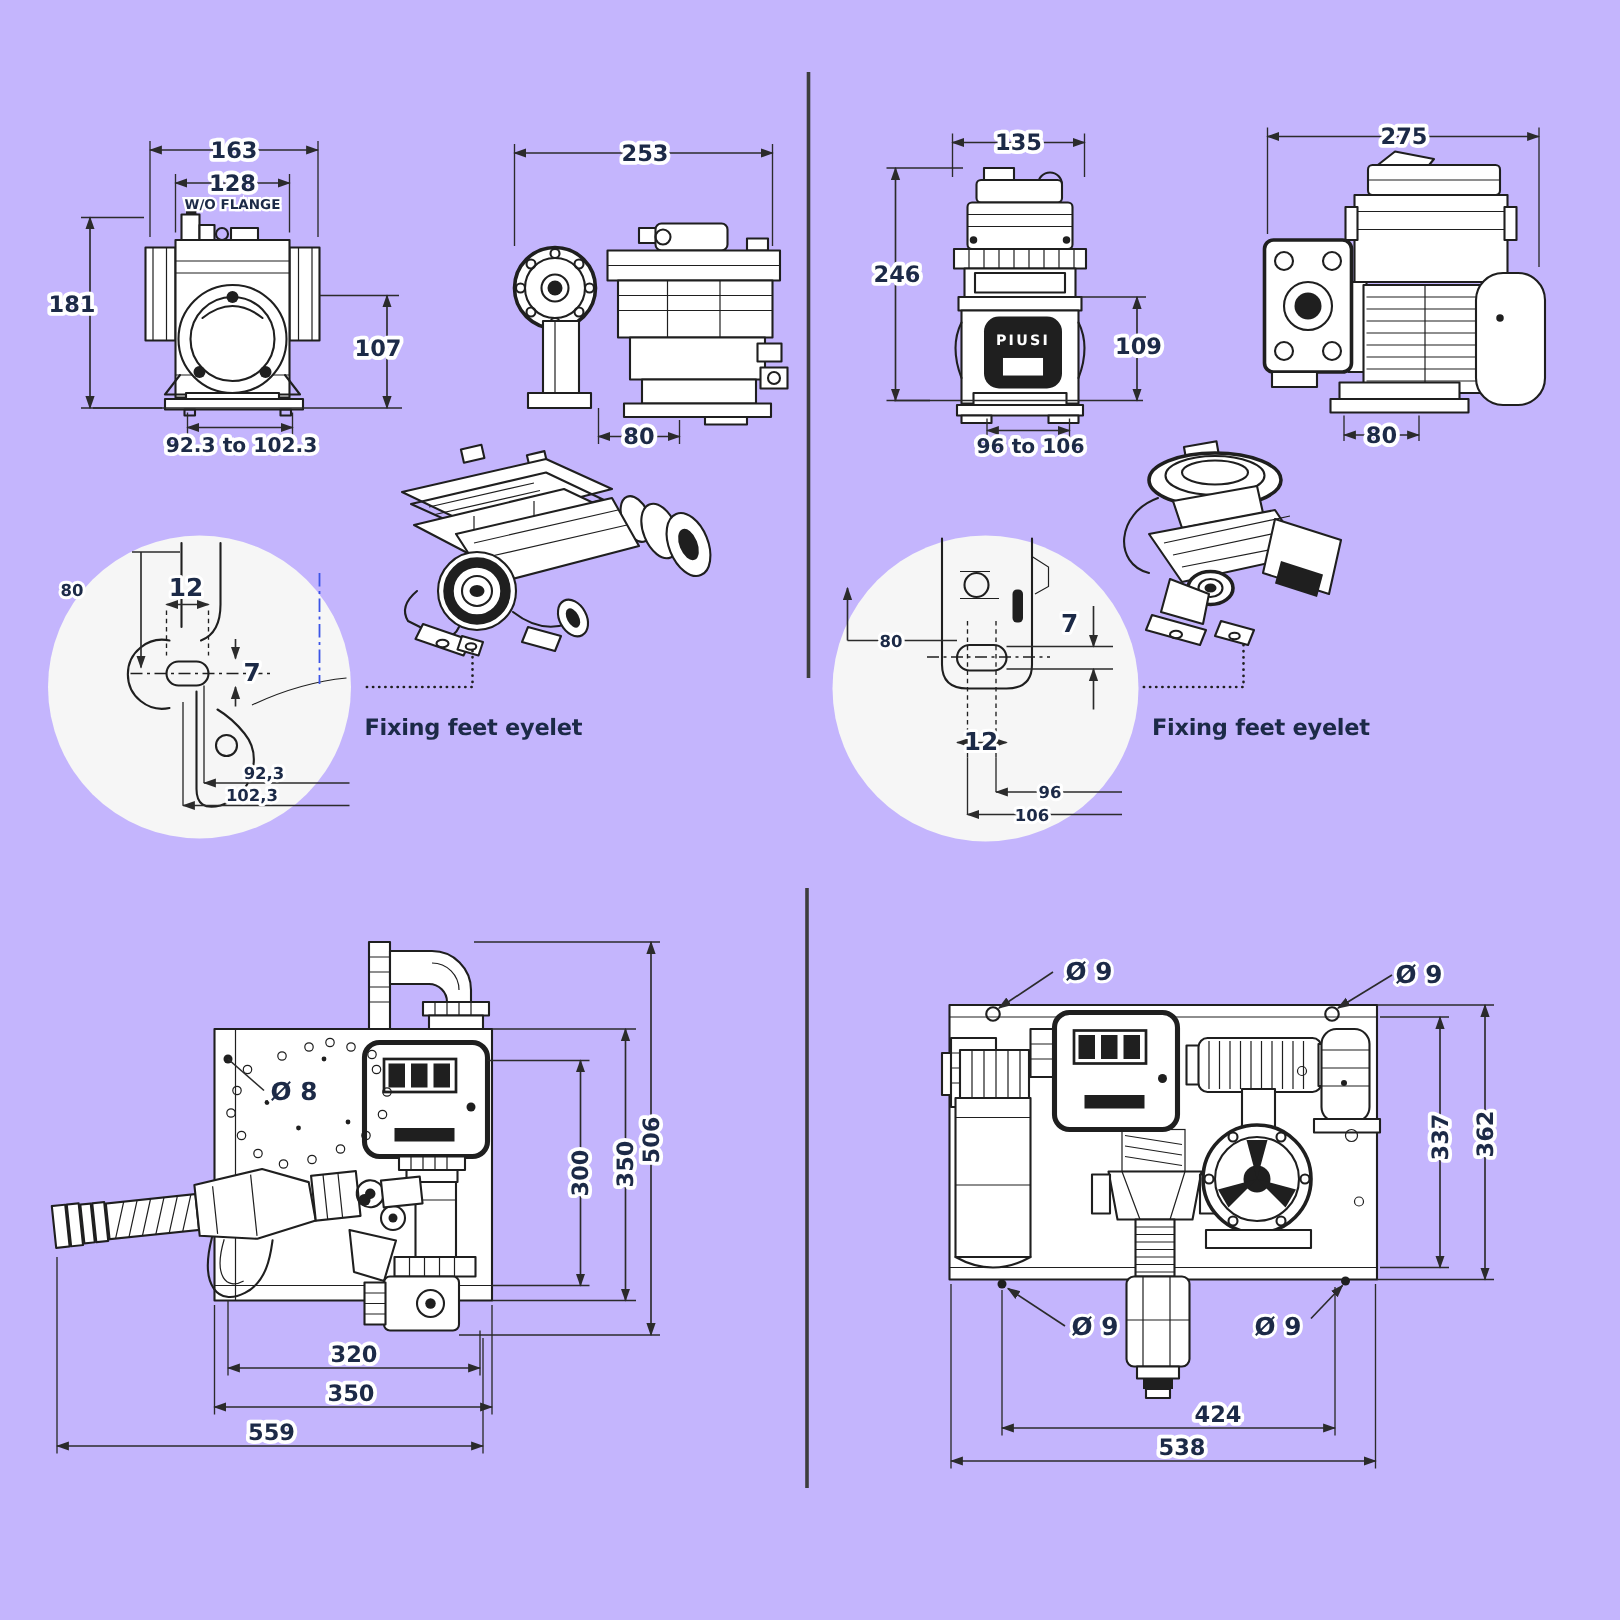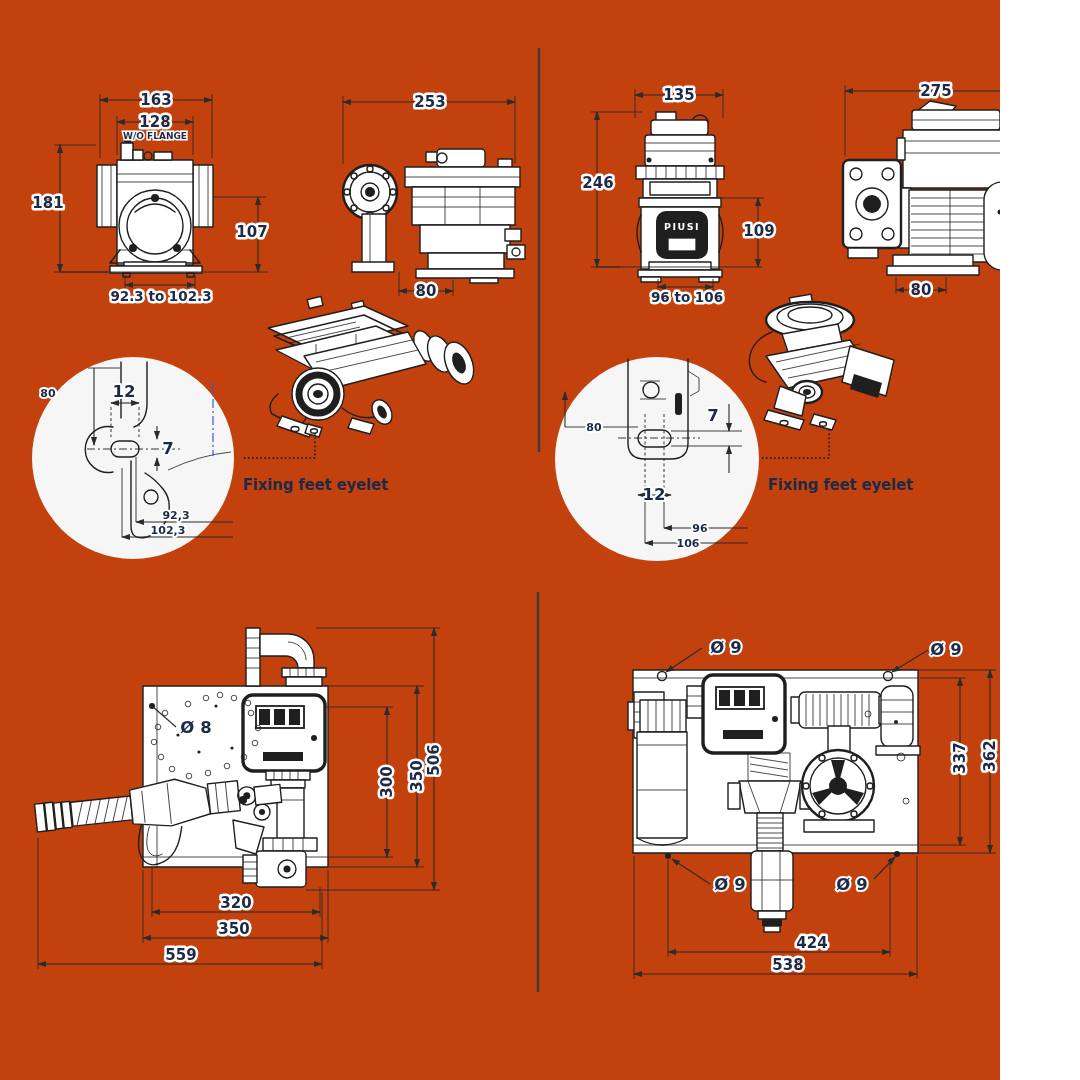--- a/index.html
+++ b/index.html
@@ -1,16 +1,16 @@
 <!DOCTYPE html>
 <html><head>
 <meta charset="utf-8">
 <style>
   html,body{margin:0;padding:0;background:#ffffff;}
-  .canvas{position:relative;width:1000px;height:1080px;background:#c2410c;overflow:hidden;
+  .canvas{position:relative;width:1080px;height:1080px;background:#c4b5fd;overflow:hidden;
           font-family:"DejaVu Sans",sans-serif;}
   svg text{font-family:"DejaVu Sans",sans-serif;font-weight:bold;fill:#1c2a47;}
   
   .s  {stroke:#1f1f1f;stroke-width:1.4;fill:none;stroke-linejoin:round;stroke-linecap:round;}
   .sf {stroke:#1f1f1f;stroke-width:1.4;fill:#ffffff;stroke-linejoin:round;}
   .sb {stroke:#1f1f1f;stroke-width:3.4;fill:#ffffff;stroke-linejoin:round;}
   .sb2{stroke:#1f1f1f;stroke-width:2.4;fill:#ffffff;}
   .thin{stroke:#1f1f1f;stroke-width:0.8;fill:none;}
   .fk {fill:#1f1f1f;stroke:none;}
   .ring{stroke:#1f1f1f;stroke-width:7;fill:none;}

